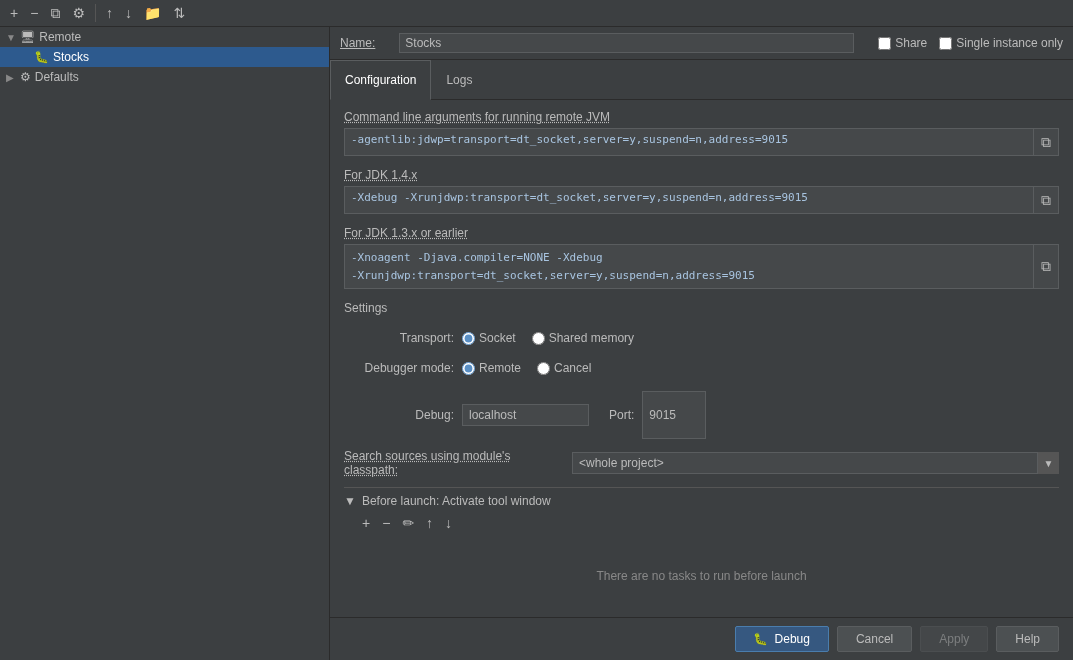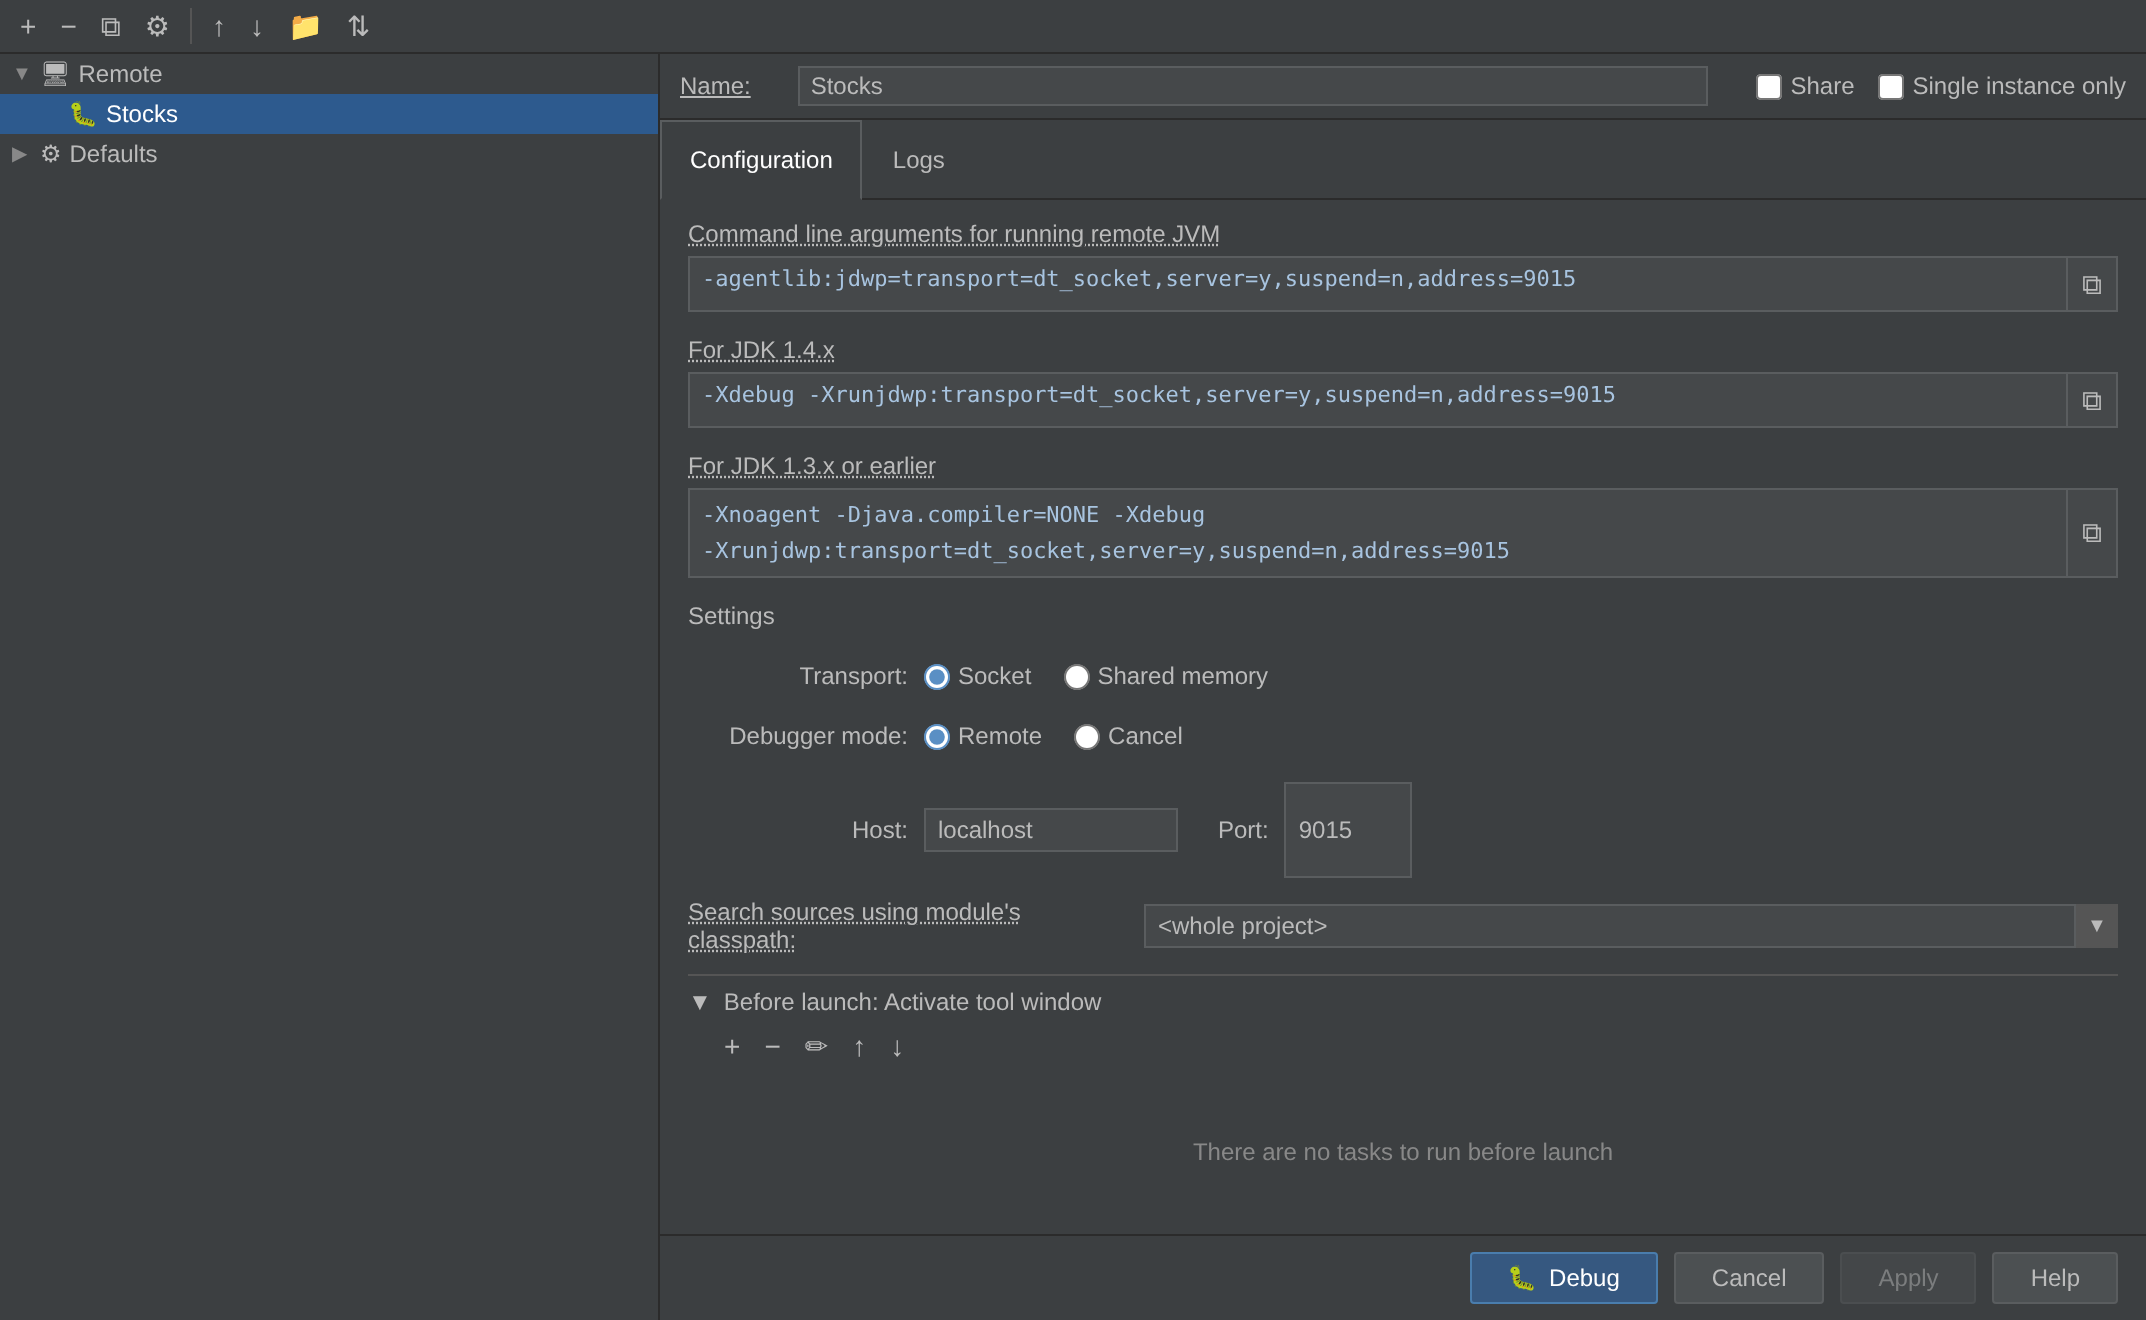--- a/index.html
+++ b/index.html
@@ -488,21 +488,21 @@
               <span>Remote</span>
             </label>
             <label class="radio-label">
               <input type="radio" name="debuggermode" style="">
               <span>Cancel</span>
             </label>
           </div>
         </div>
 
         <div class="settings-row">
-          <span class="settings-row-label">Host:</span>
+          <span class="settings-row-label">Debug:</span>
           <input class="host-input" type="text" value="localhost" style="">
           <span style="margin-left:12px;">Port:</span>
           <input class="port-input" type="text" value="9015" style="">
         </div>
       </div>
 
       <div class="search-row">
         <span class="search-row-label">Search sources using module's classpath:</span>
         <div class="select-wrapper">
           <select>

